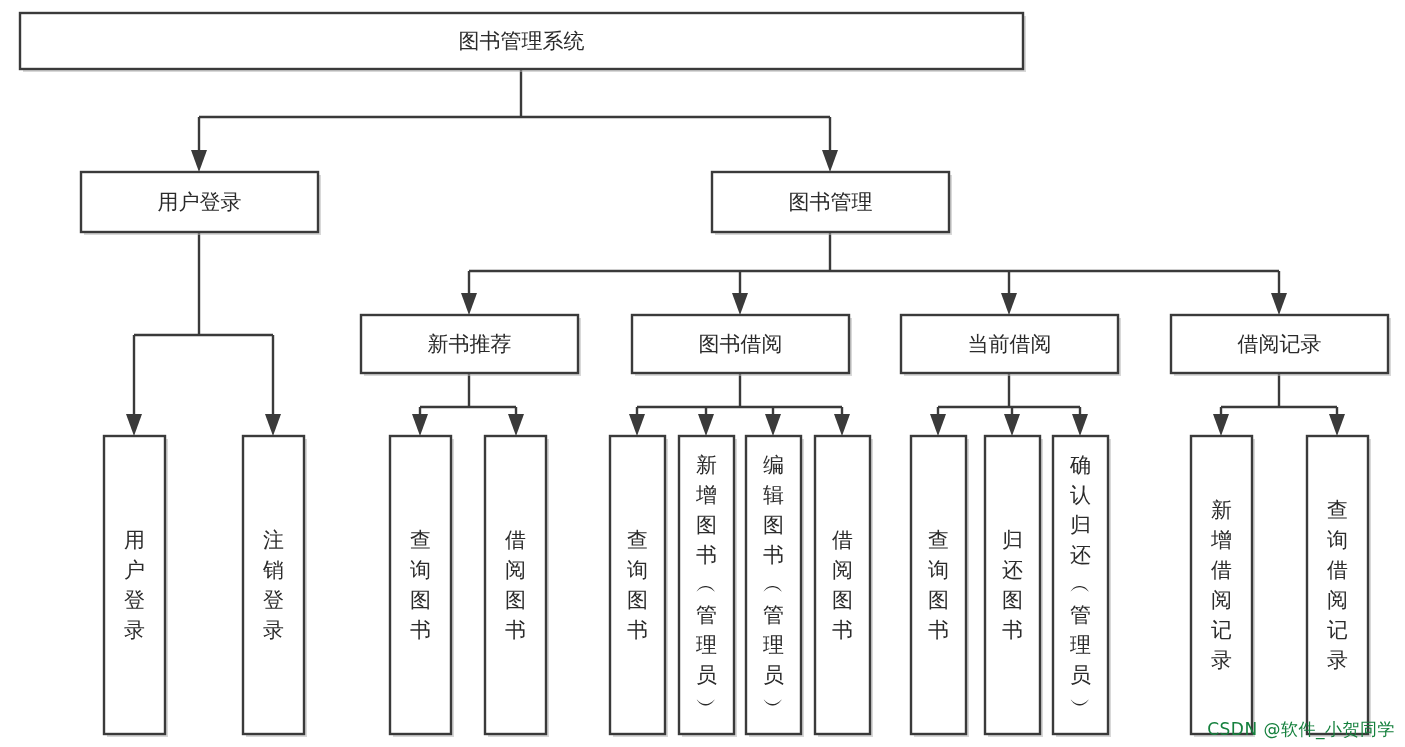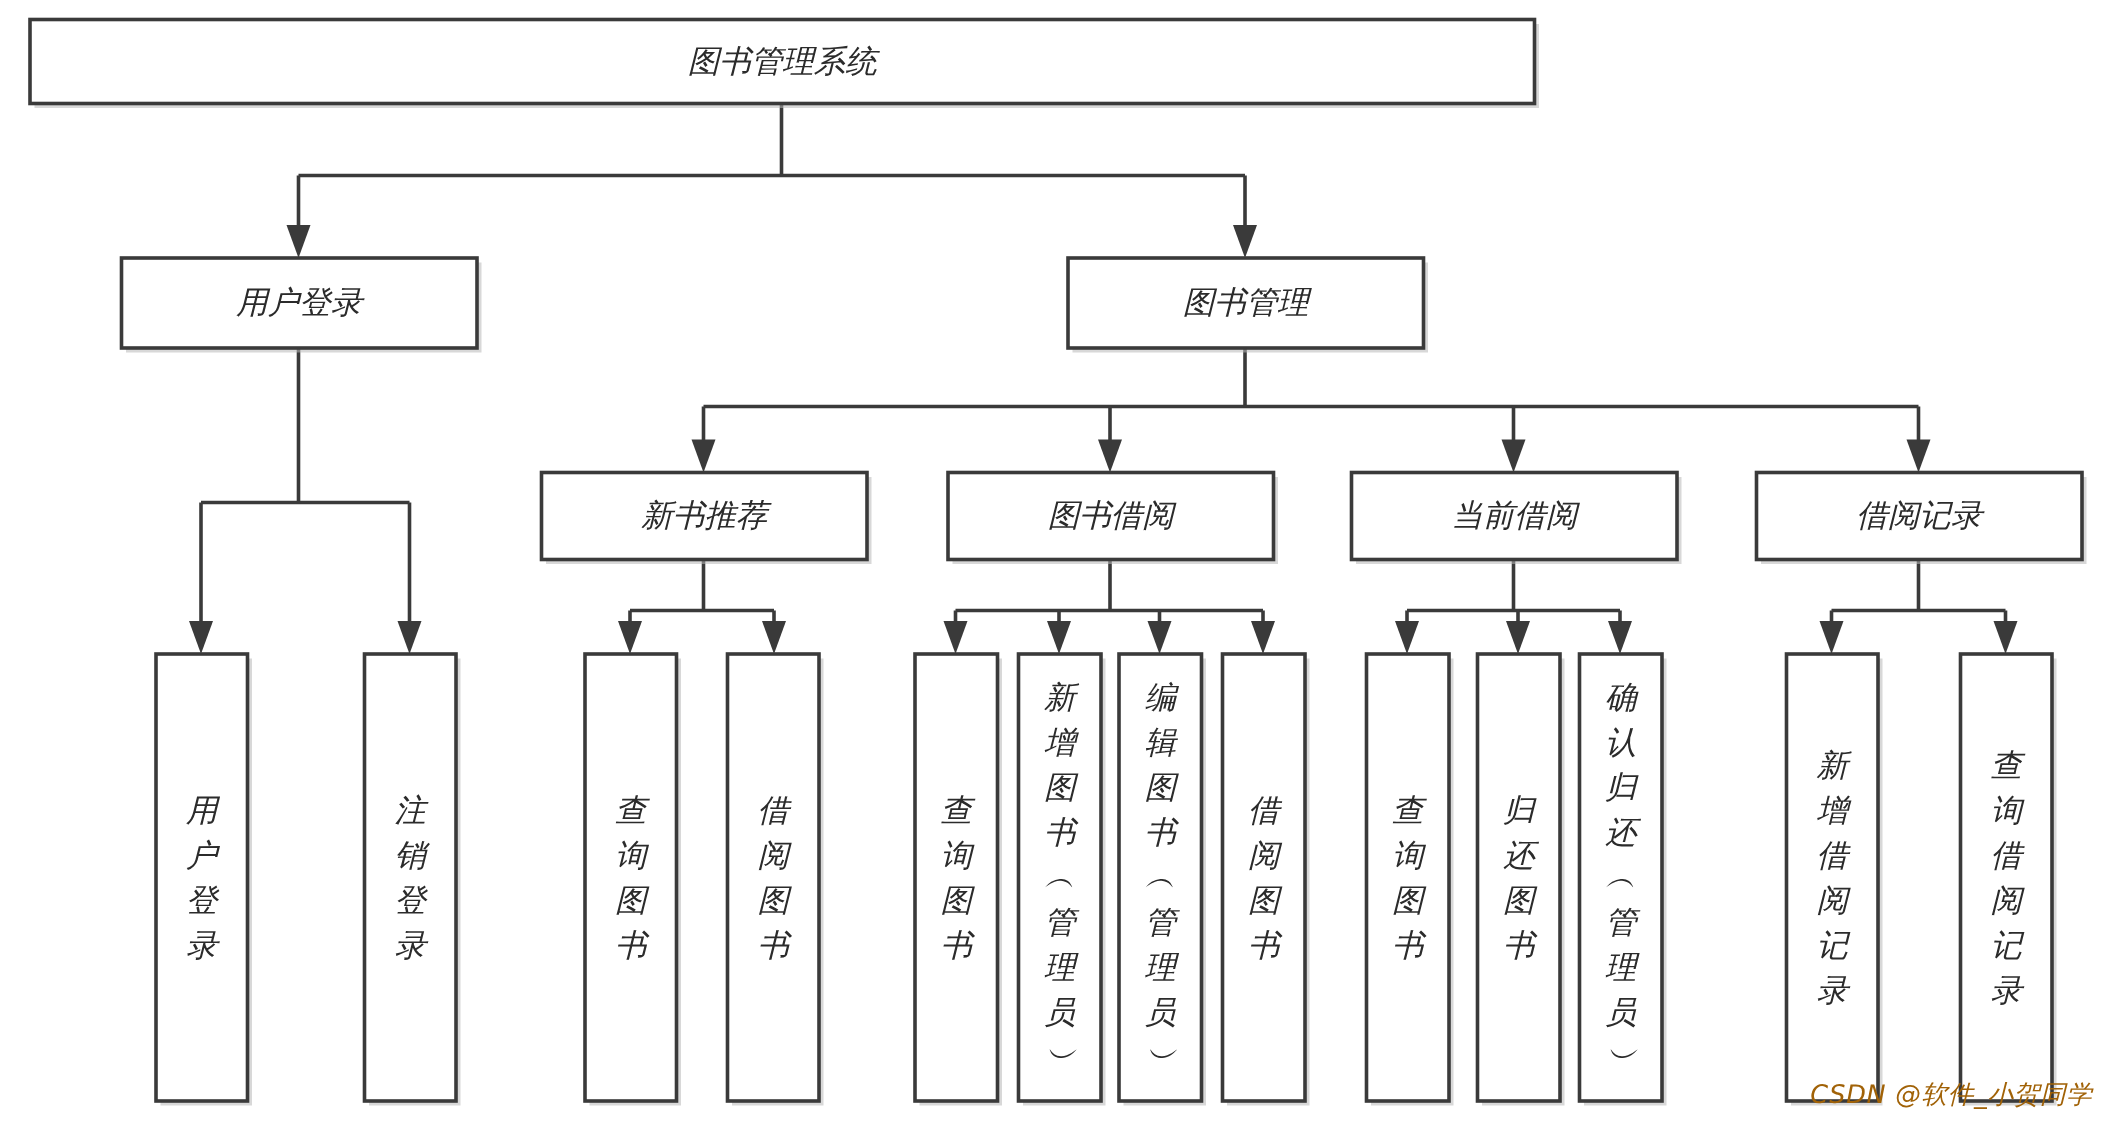--- a/index.html
+++ b/index.html
@@ -12,21 +12,20 @@
     width: 1405px;
     height: 747px;
     font-family: "DejaVu Sans", "Liberation Sans", sans-serif;
     overflow: hidden;
     position: relative;
   }
   #diagram-root {
     position: relative;
     width: 1405px;
     height: 747px;
-    font-style: italic;
   }
   svg#flow-svg {
     position: absolute;
     left: 0;
     top: 0;
     width: 1405px;
     height: 747px;
     display: block;
   }
   .node-box {
@@ -60,21 +59,21 @@
     font-family: "DejaVu Sans", "Liberation Sans", sans-serif;
     font-size: 21px;
     text-anchor: middle;
   }
   .watermark-text {
     position: absolute;
     right: 10px;
     bottom: 6px;
     font-family: "DejaVu Sans", "Liberation Sans", sans-serif;
     font-size: 17px;
-    color: #a16207;
+    color: #15803d;
     white-space: nowrap;
     letter-spacing: 0.5px;
     pointer-events: none;
   }
 </style>
 </head>
 <body>
 
 <div id="diagram-root">
   <svg id="flow-svg" viewBox="0 0 1405 747">

